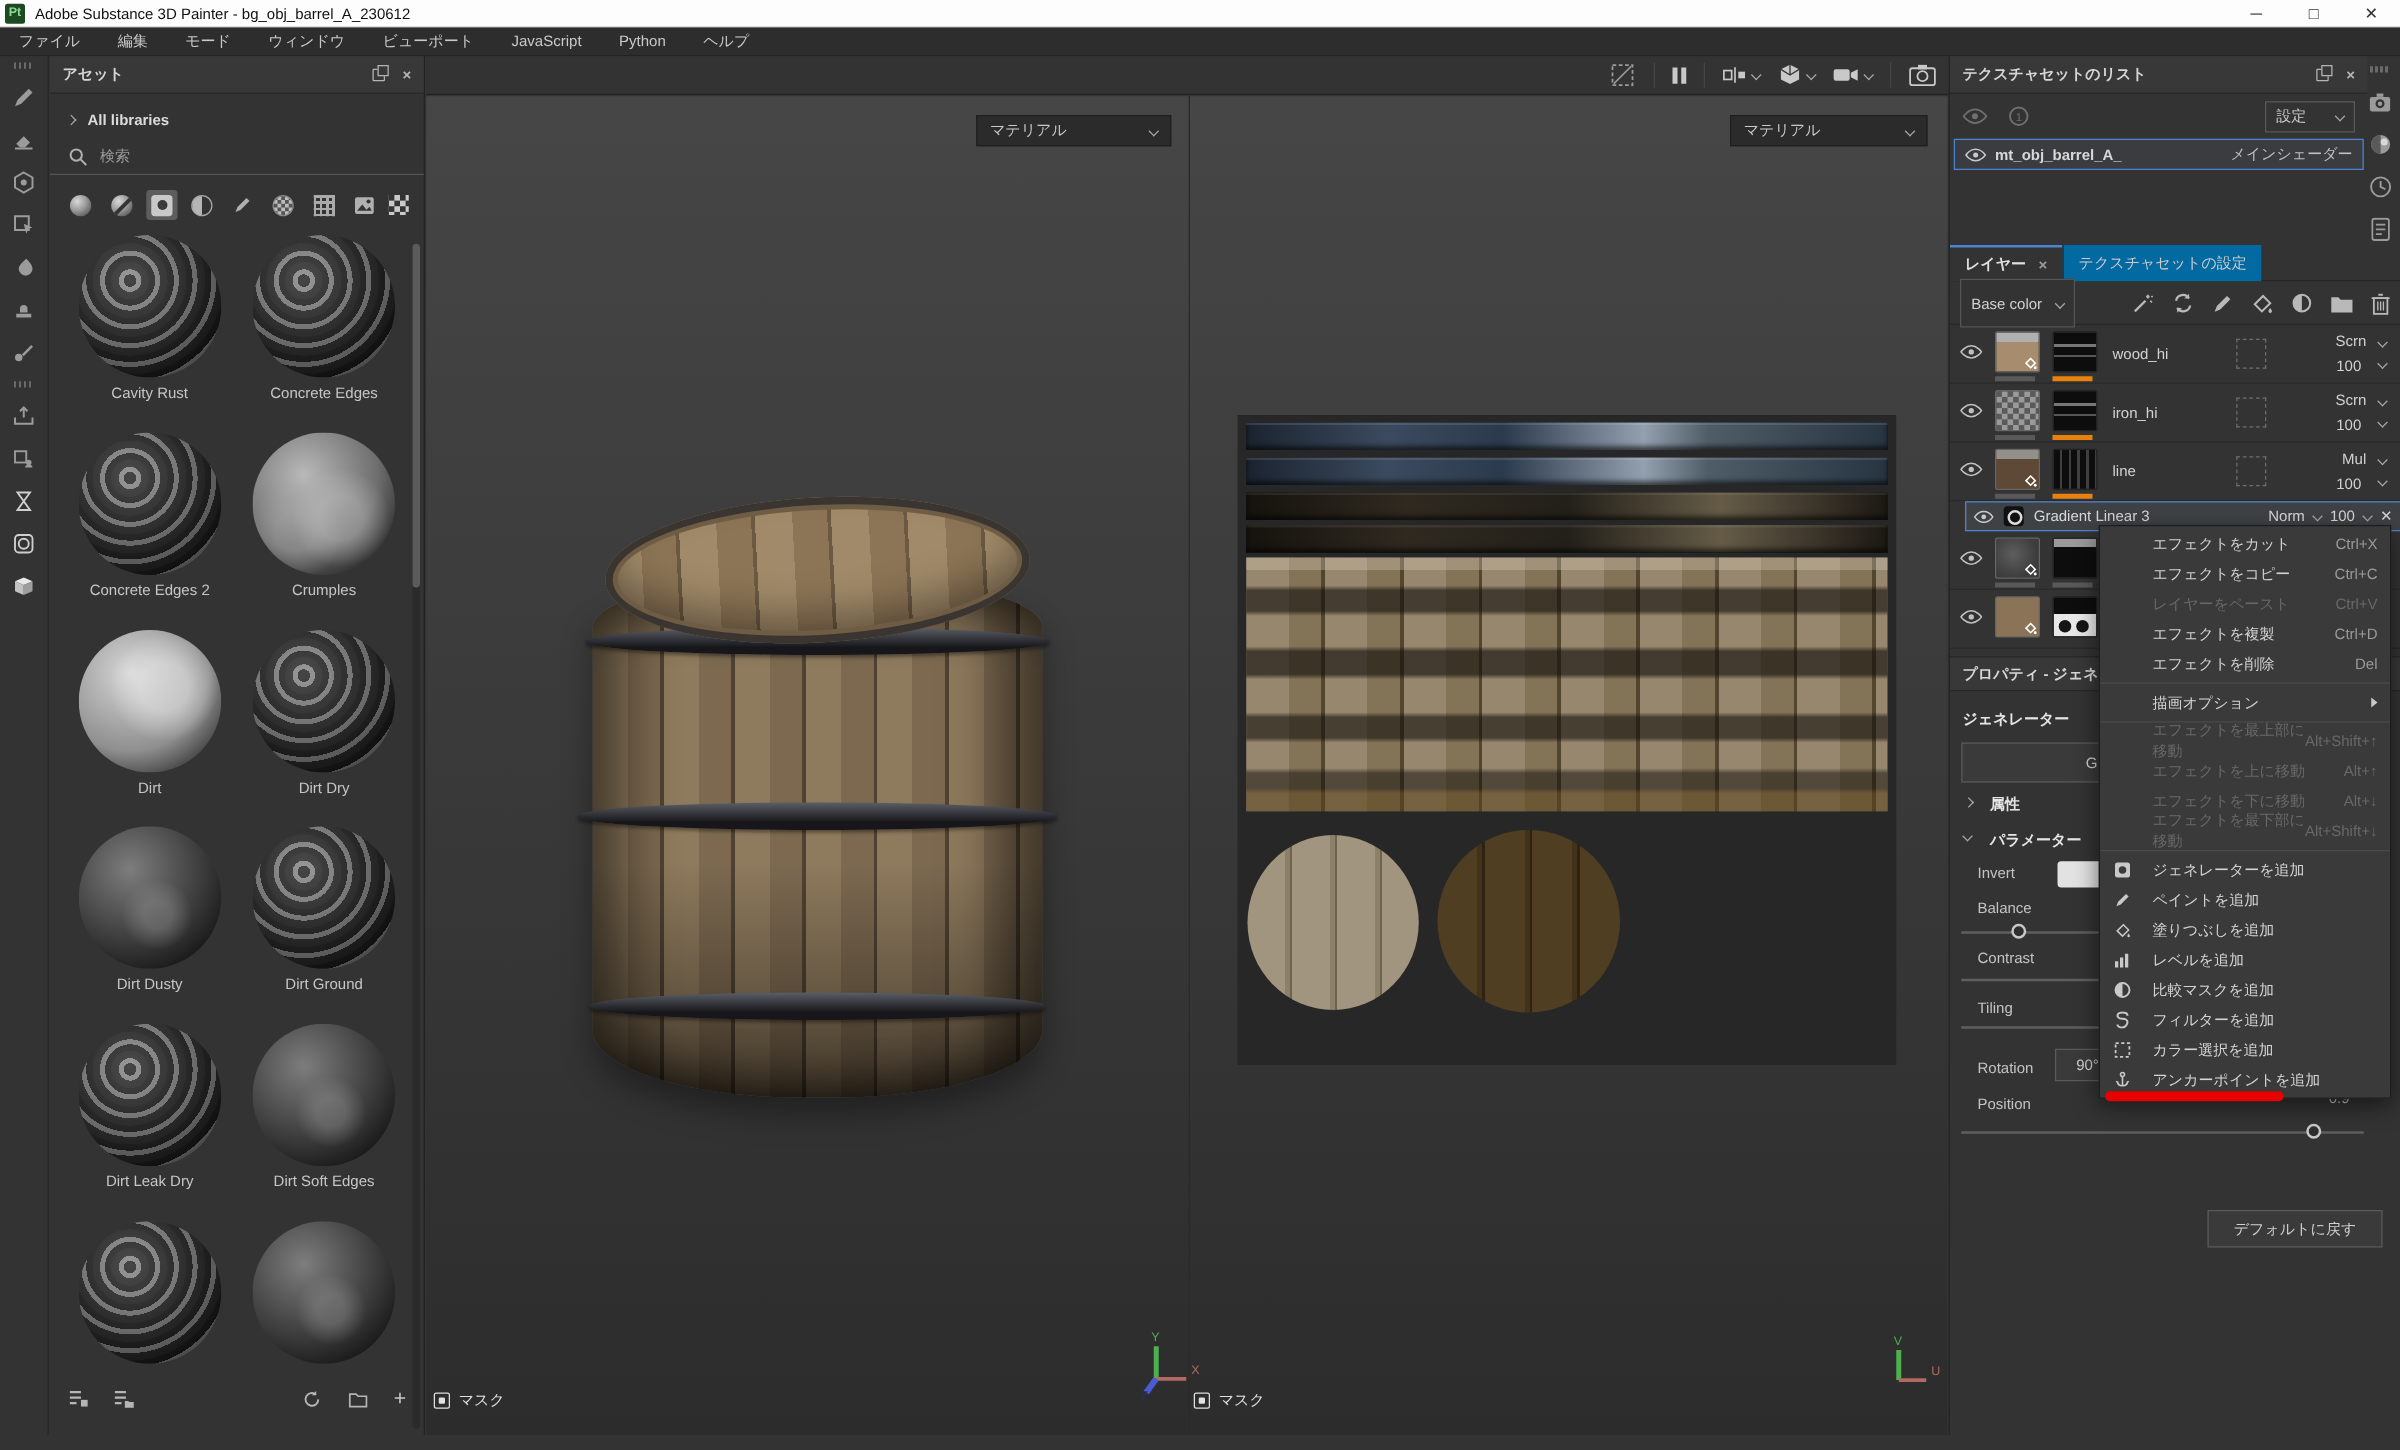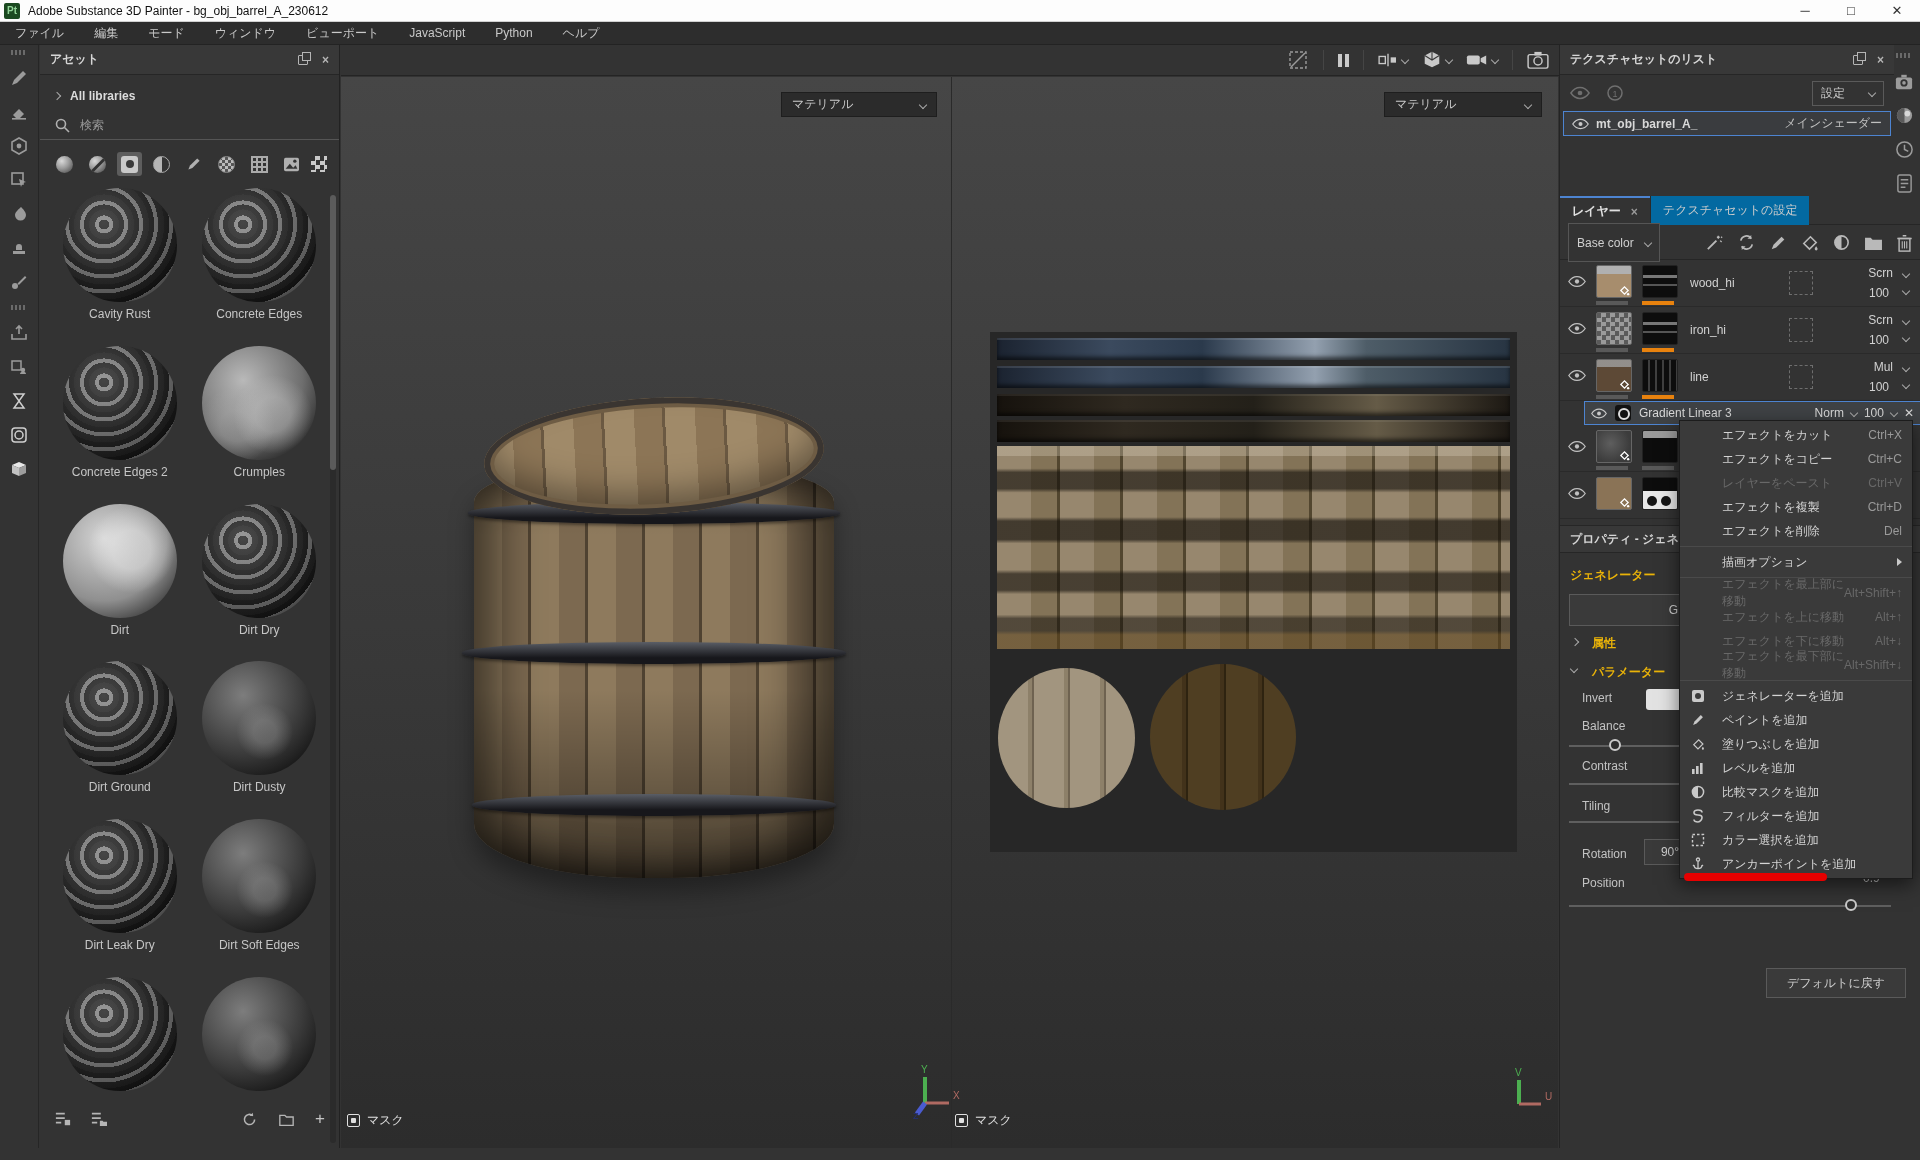--- a/index.html
+++ b/index.html
@@ -144,28 +144,28 @@
   .th-woodhi{background:linear-gradient(#b0b0b0 0 8px,#a78d6d 8px 100%)}
   .th-line{background:linear-gradient(rgba(160,160,160,.8) 0 7px,rgba(0,0,0,0) 7px),#5d4936}
   .th-iron{background:radial-gradient(circle at 40% 40%,#5e5e5e,#3c3c3c 70%)}
   .th-wood{background:#8a7356}
   .c2-hlines{background:linear-gradient(#0d0d0d 0 30%,#777 30% 38%,#0d0d0d 38% 58%,#555 58% 64%,#0d0d0d 64% 100%)}
   .c2-vlines{background:repeating-linear-gradient(90deg,#0d0d0d 0 5px,#3f3f3f 5px 7px)}
   .c2-topbar{background:linear-gradient(#9a9a9a 0 22%,#0d0d0d 22% 100%)}
   .c2-wood{background:linear-gradient(#0d0d0d 0 42%,#e8e8e8 42% 100%)}
   .c2-wood i{position:absolute;bottom:3px;width:10px;height:10px;border-radius:50%;background:#151515}
   .bucket-badge{position:absolute;right:1px;bottom:1px}
-  .effrow{position:relative;height:24px;margin-left:24px;border:1px solid #4d84d1;background:#3f4245;display:flex;align-items:center;gap:8px;padding:0 6px;color:#d8d8d8}
+  .effrow{position:relative;height:24px;margin-left:12px;border:1px solid #4d84d1;background:#3f4245;display:flex;align-items:center;gap:8px;padding:0 6px;color:#d8d8d8}
   .eff-thumb{width:16px;height:16px;border-radius:3px;background:#111;position:relative}
   .eff-thumb:after{content:"";position:absolute;left:3px;top:3px;width:8px;height:8px;border:2px solid #ddd;border-radius:50%}
   .eff-right{margin-left:auto;display:flex;align-items:center;gap:7px}
 
   .props-head{position:absolute;left:0;top:480px;width:361px;height:28px;background:#383838;border-top:1px solid #262626;border-bottom:1px solid #262626;display:flex;align-items:center;padding:0 10px;font-weight:bold;color:#d6d6d6}
   .props{position:absolute;left:0;top:508px;width:361px;height:595px;color:#c9c9c9}
-  .p-sec{position:absolute;font-weight:bold;color:#eab308}
+  .p-sec{position:absolute;font-weight:bold;color:#e5e5e5}
   .genbox{position:absolute;left:9px;top:41px;width:322px;height:32px;border:1px solid #5a5a5a;background:#3a3a3a}
   .genfrag{position:absolute;left:0;top:8px;width:108px;text-align:right;color:#cfcfcf}
   .p-label{position:absolute;color:#c3c3c3}
   .p-check{position:absolute;left:86px;top:136px;width:48px;height:21px;background:#e2e2e2;border-radius:3px}
   .slider{position:absolute;left:9px;width:322px;height:2px;background:#5f5f5f}
   .knob{position:absolute;top:-6px;width:12px;height:12px;border-radius:50%;background:#2e2e2e;border:2px solid #c9c9c9}
   .valbox{position:absolute;width:52px;height:26px;border:1px solid #5a5a5a;background:#3a3a3a;display:flex;align-items:center;justify-content:center;color:#d0d0d0}
   .resetbtn{position:absolute;left:206px;top:415px;width:140px;height:30px;border:1px solid #5a5a5a;background:#3a3a3a;display:flex;align-items:center;justify-content:center;color:#d0d0d0}
 
   
@@ -358,26 +358,26 @@
         </div>
       <div class="asset">
           <div class="thumb t-light"></div>
           <div class="a-label">Dirt</div>
         </div>
       <div class="asset">
           <div class="thumb t-ring"></div>
           <div class="a-label">Dirt Dry</div>
         </div>
       <div class="asset">
+          <div class="thumb t-dark"></div>
+          <div class="a-label">Dirt Dusty</div>
+        </div>
+      <div class="asset">
           <div class="thumb t-ring"></div>
           <div class="a-label">Dirt Ground</div>
-        </div>
-      <div class="asset">
-          <div class="thumb t-dark"></div>
-          <div class="a-label">Dirt Dusty</div>
         </div>
       <div class="asset">
           <div class="thumb t-ring"></div>
           <div class="a-label">Dirt Leak Dry</div>
         </div>
       <div class="asset">
           <div class="thumb t-dark"></div>
           <div class="a-label">Dirt Soft Edges</div>
         </div>
       <div class="asset">

